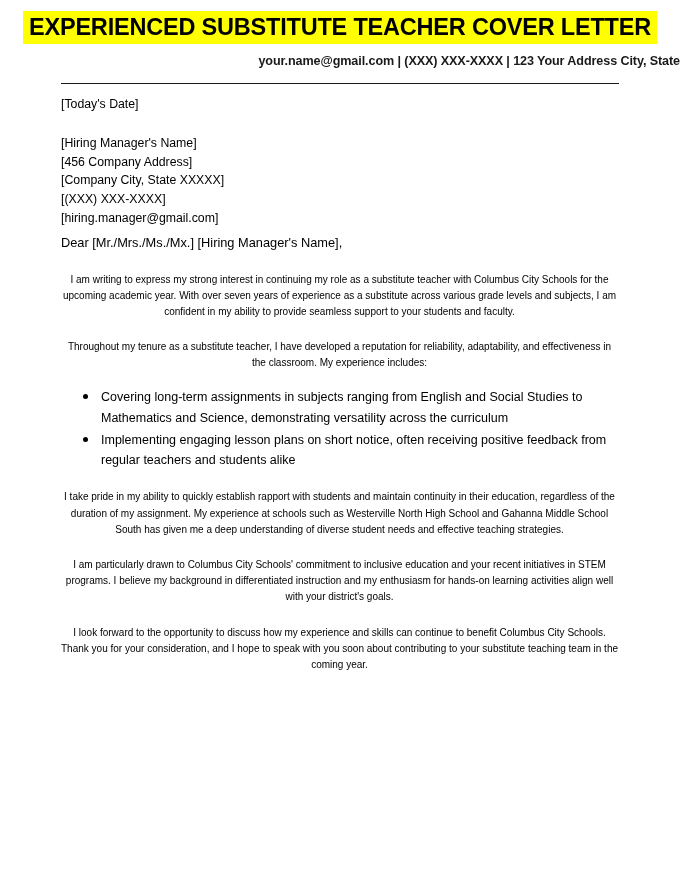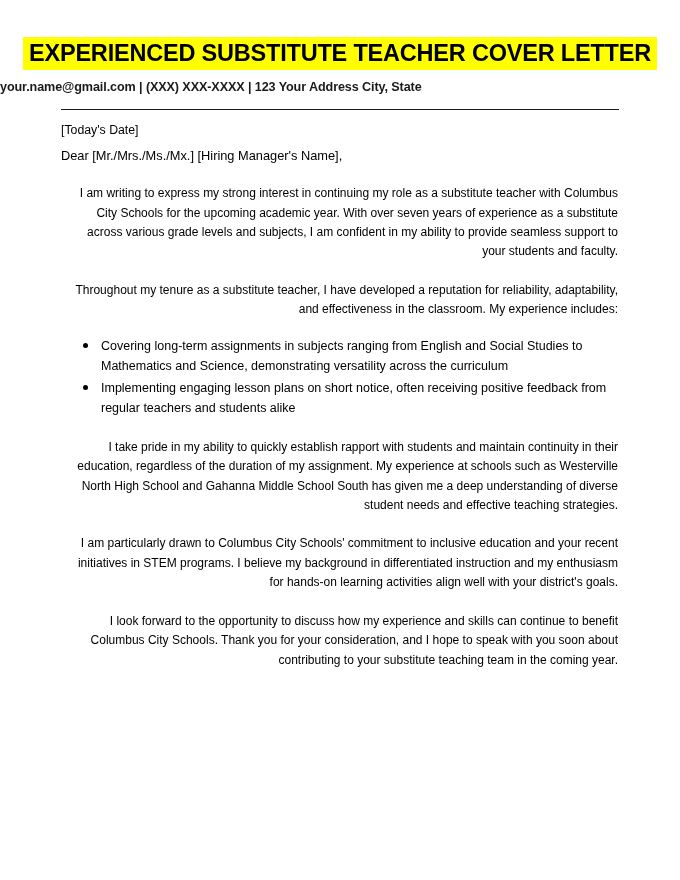--- a/index.html
+++ b/index.html
@@ -23,36 +23,36 @@
     background: #ffffff;
     box-sizing: border-box;
   }
 
   
   .header {
     padding: 0;
   }
   .title-row {
     text-align: center;
-    margin-top: 38px;
+    margin-top: 12px;
   }
   .doc-title {
     display: inline;
     font-size: 23.5px;
     font-weight: bold;
     letter-spacing: -0.2px;
     line-height: 1.28;
     background-color: #ffff00;
     padding: 3px 6px 4px 6px;
     color: #000000;
     white-space: nowrap;
   }
 
   .contact-line {
-    text-align: left;
+    text-align: right;
     font-size: 12.6px;
     font-weight: bold;
     color: #1a1a1a;
     margin-top: 12px;
     letter-spacing: -0.1px;
   }
 
   .divider {
     width: 558px;
     height: 0;
@@ -80,24 +80,24 @@
     white-space: nowrap;
   }
 
   .salutation {
     margin-top: 6px;
     font-size: 12.8px;
     line-height: 1.5;
   }
 
   p.para {
-    font-size: 12px;
+    font-size: 10px;
     line-height: 1.62;
     margin: 19px 0 0 0;
-    text-align: right;
+    text-align: center;
   }
 
   ul.bullets {
     margin: 16px 0 0 0;
     padding: 0 0 0 22px;
     list-style: none;
   }
   ul.bullets li {
     position: relative;
     font-size: 12.5px;
@@ -128,20 +128,27 @@
 
     <div class="contact-line">your.name@gmail.com | (XXX) XXX-XXXX | 123 Your Address City, State</div>
 
     <div class="divider"></div>
   </div>
 
   <div class="body-wrap">
 
     <div class="date-block">[Today's Date]</div>
 
+    <div class="recipient-block">
+      <div>[Hiring Manager's Name]</div>
+      <div>[456 Company Address]</div>
+      <div>[Company City, State XXXXX]</div>
+      <div>[(XXX) XXX-XXXX]</div>
+      <div>[hiring.manager@gmail.com]</div>
+    </div>
 
     <div class="salutation">Dear [Mr./Mrs./Ms./Mx.] [Hiring Manager's Name],</div>
 
     <p class="para">I am writing to express my strong interest in continuing my role as a substitute teacher with Columbus City Schools for the upcoming academic year. With over seven years of experience as a substitute across various grade levels and subjects, I am confident in my ability to provide seamless support to your students and faculty.</p>
 
     <p class="para">Throughout my tenure as a substitute teacher, I have developed a reputation for reliability, adaptability, and effectiveness in the classroom. My experience includes:</p>
 
     <ul class="bullets">
       <li>Covering long-term assignments in subjects ranging from English and Social Studies to Mathematics and Science, demonstrating versatility across the curriculum</li>
       <li>Implementing engaging lesson plans on short notice, often receiving positive feedback from regular teachers and students alike</li>

